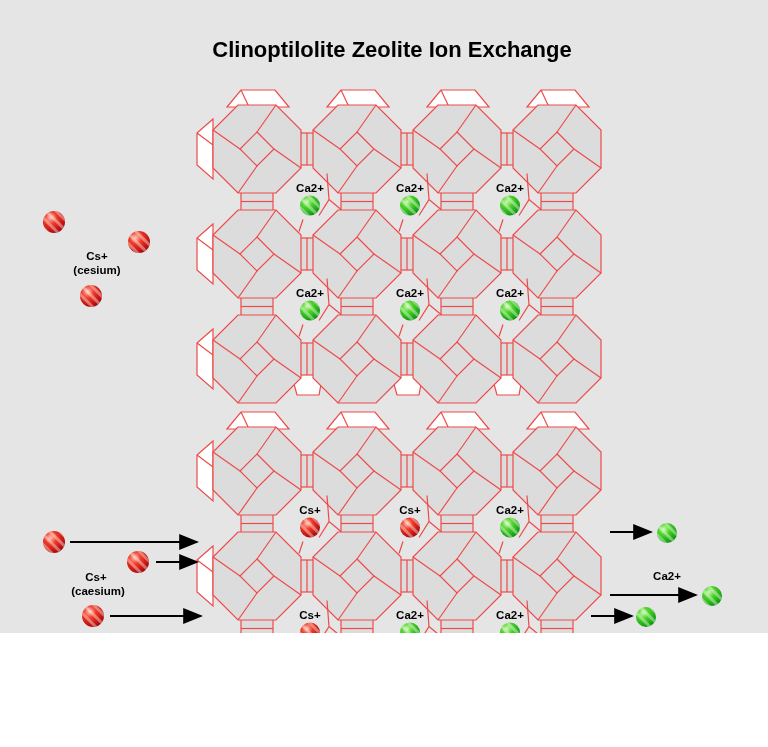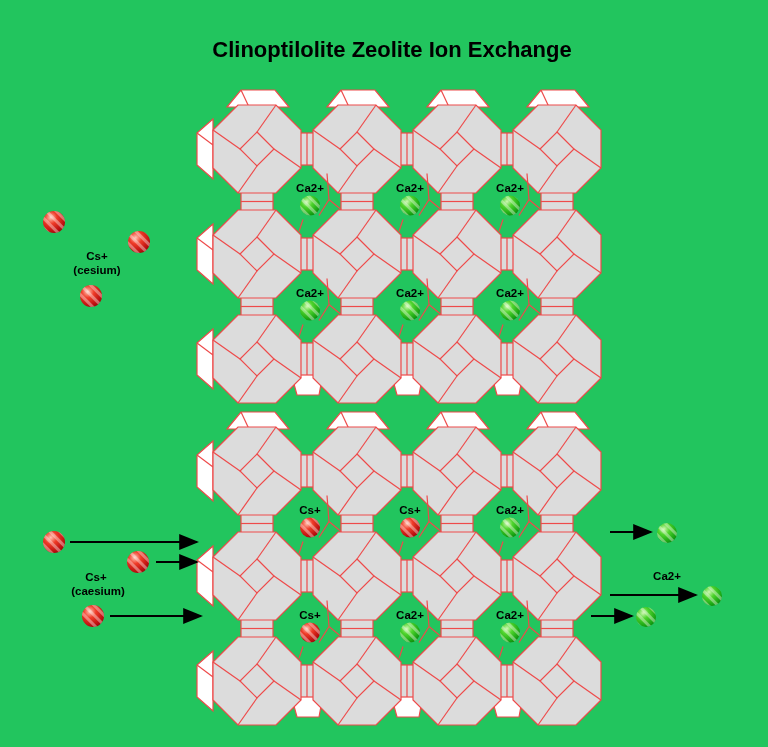--- a/index.html
+++ b/index.html
@@ -1,16 +1,16 @@
 <!DOCTYPE html>
 <html><head>
 <meta charset="utf-8">
 <style>
   html,body{margin:0;padding:0;background:#ffffff;}
-  .stage{position:relative;width:768px;height:747px;background:#22c55e;overflow:hidden;
+  .stage{position:relative;width:768px;height:633px;background:#e5e5e5;overflow:hidden;
          font-family:"Liberation Sans", sans-serif;}
   svg{display:block;}
   text{fill:#000;}
   .title-text{font-size:22px;font-weight:bold;}
   .ion-label{font-size:11.5px;font-weight:bold;text-anchor:middle;}
   .free-label{font-size:11.5px;font-weight:bold;text-anchor:middle;}
 </style>
 </head>
 <body>
 

